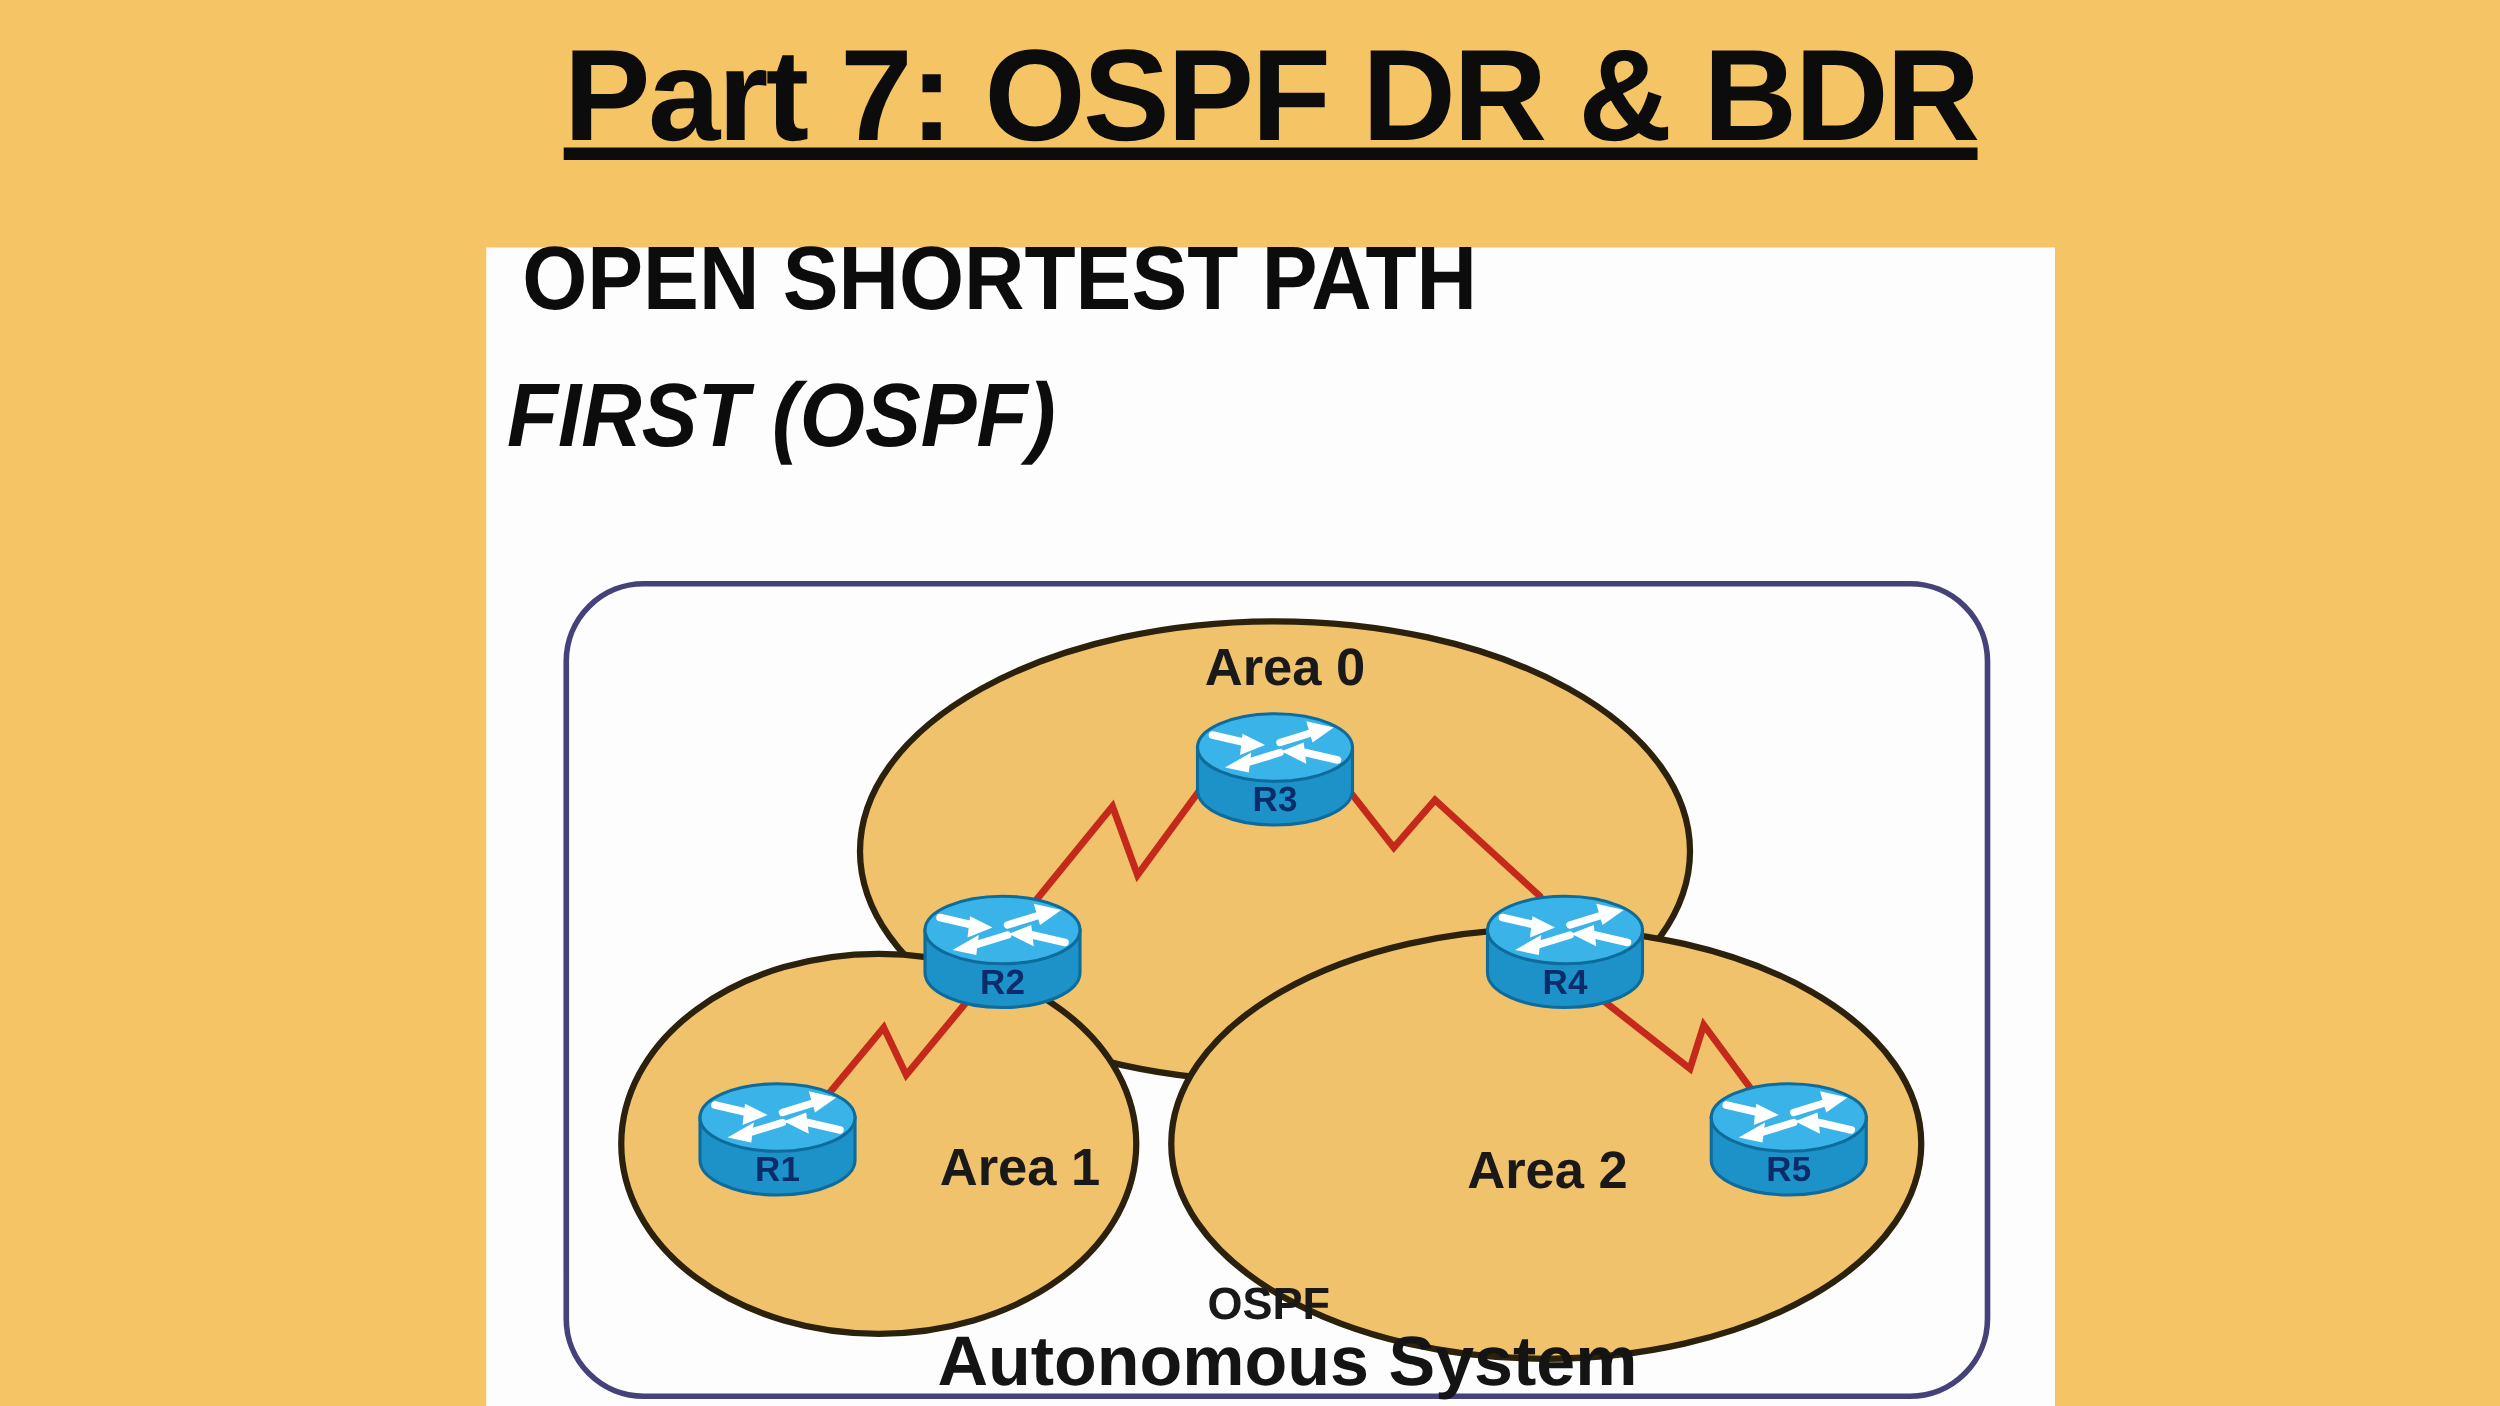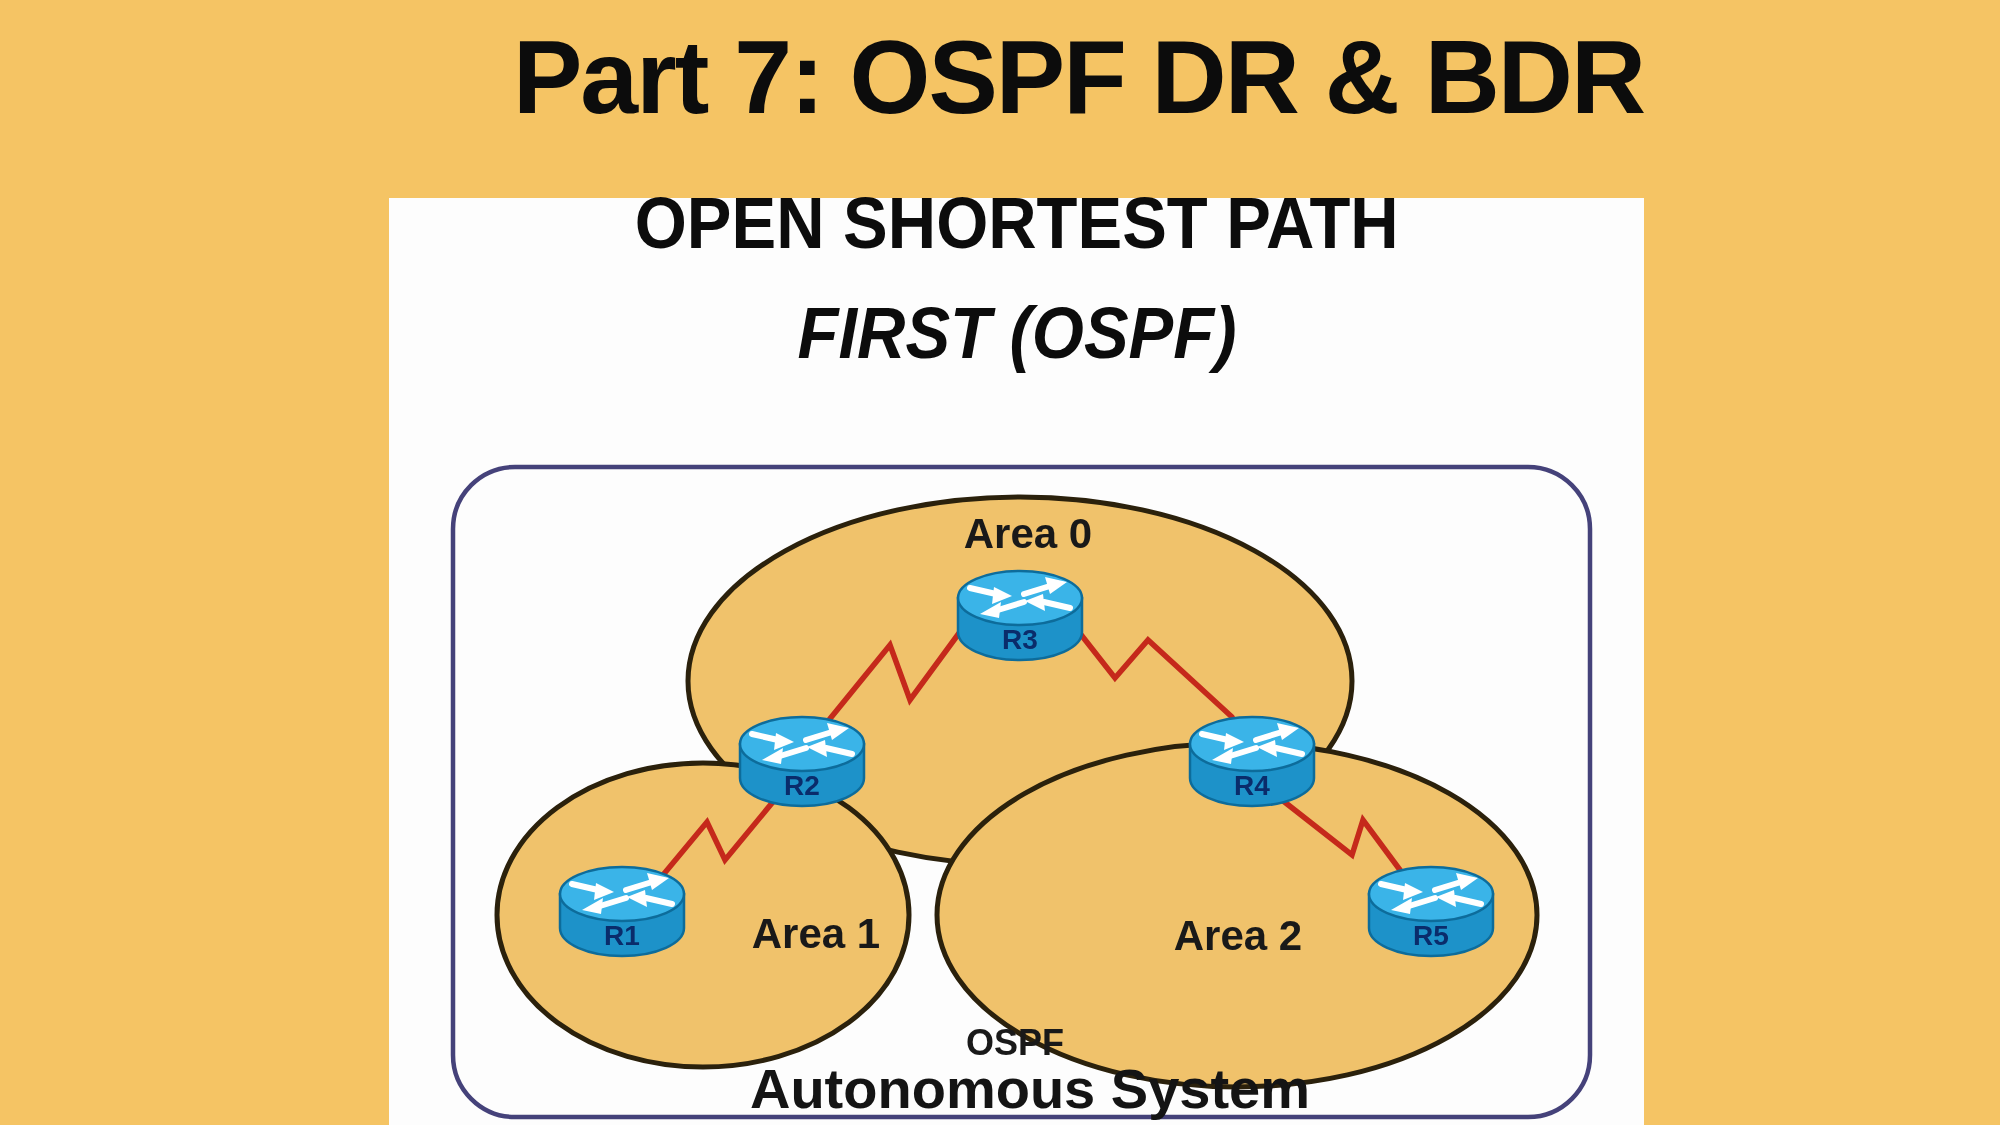--- a/index.html
+++ b/index.html
@@ -3,30 +3,30 @@
 <meta charset="utf-8">
 <style>
   html,body{margin:0;padding:0;}
   body{
     width:2000px;height:1125px;overflow:hidden;position:relative;
     background:var(--bg,#F5C464);
     font-family:"Liberation Sans",sans-serif;
   }
   .page-title{
     position:absolute;left:389px;width:1255px;top:22px;
-    text-align:right;white-space:nowrap;overflow:visible;
+    text-align:center;white-space:nowrap;overflow:visible;
     font-size:104px;font-weight:bold;letter-spacing:-2px;
-    color:var(--ink,#0C0C0C);line-height:110px;
+    color:var(--ink,#0C0C0C);line-height:110px;text-decoration:underline;
   }
   .panel{
     position:absolute;left:389px;top:198px;width:1255px;height:927px;
     background:var(--panel,#FDFDFD);
   }
   .heading{
-    position:absolute;left:389px;width:1255px;text-align:center;
+    position:absolute;left:389px;width:1255px;text-align:left;
     font-weight:bold;font-size:72px;line-height:72px;white-space:nowrap;
     color:var(--ink,#0C0C0C);
   }
   .heading .squeeze{display:inline-block;transform:scaleX(0.93);transform-origin:50% 50%;}
   .heading-1{top:187px;}
   .heading-2{top:297px;font-style:italic;}
   svg.diagram{position:absolute;left:0;top:0;width:2000px;height:1125px;}
   .boundary{fill:var(--panel,#FDFDFD);stroke:var(--boundary-stroke,#45427A);stroke-width:4.5;}
   .area{fill:var(--area-fill,#F0C26B);stroke:var(--area-stroke,#2B210C);stroke-width:5;}
   .link{fill:none;stroke:var(--link,#C5291B);stroke-width:5.5;stroke-linecap:round;stroke-linejoin:miter;}

